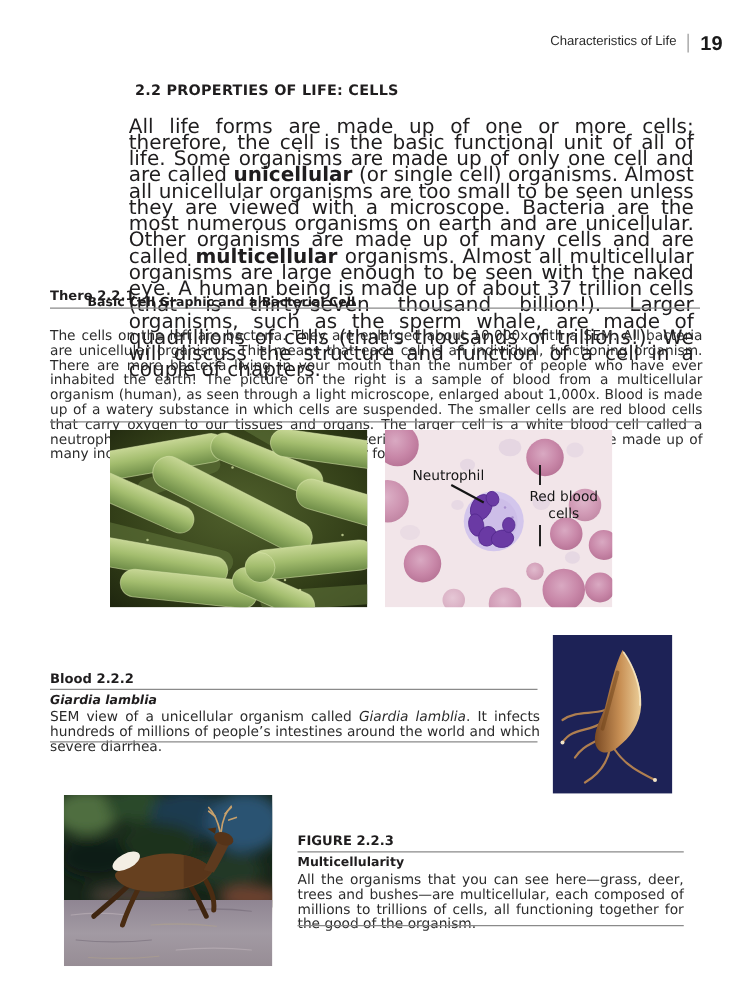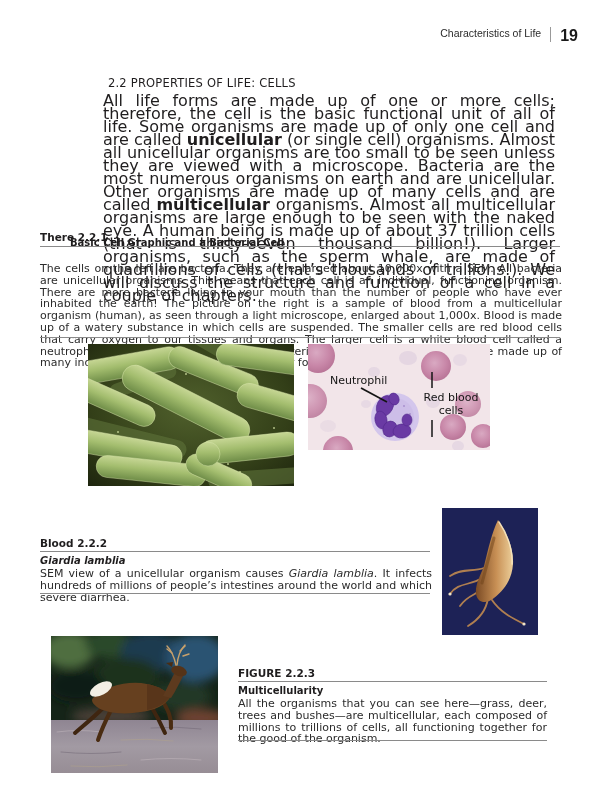--- a/index.html
+++ b/index.html
@@ -12,22 +12,22 @@
 
   .running-header {
     position:absolute; top:27px; right:22px;
     display:flex; align-items:flex-start; gap:9px;
     font-family:"Liberation Sans", sans-serif; font-size:10.5px; color:#2b2b2b;
   }
   .hdiv { width:1px; height:15px; background:#999; }
   .pagenum { font-weight:bold; font-size:16px; color:#1a1a1a; }
 
   .sec-title {
-    position:absolute; left:108px; top:76px;
-    font-size:11.5px; font-weight:normal; letter-spacing:.2px; color:#1f1d1e;
+    position:absolute; left:108px; top:65px;
+    font-size:11.5px; font-weight:bold; letter-spacing:.2px; color:#1f1d1e;
   }
   .intro {
     position:absolute; left:103px; top:94px; width:452px;
     font-size:16px; line-height:13px; text-align:justify; color:#1f1d1e;
   }
   .intro b { font-weight:bold; }
 
   .fig-label { position:absolute; font-size:10.5px; font-weight:bold; color:#1f1d1e; }
   .rule { position:absolute; height:1px; background:#8a8a8a; }
   .fig-title { position:absolute; font-size:10px; font-weight:bold; color:#1f1d1e; }
@@ -107,21 +107,21 @@
         <rect x="78" y="16" width="95" height="22" rx="11" transform="rotate(22 125 27)"></rect>
         <rect x="128" y="4" width="90" height="22" rx="11" transform="rotate(8 173 15)"></rect>
         <rect x="148" y="47" width="80" height="24" rx="12" transform="rotate(16 188 59)"></rect>
         <rect x="112" y="92" width="100" height="24" rx="12" transform="rotate(-6 162 104)"></rect>
         <rect x="96" y="120" width="70" height="21" rx="10.5" transform="rotate(24 131 130)"></rect>
         <circle cx="120" cy="110" r="12"></circle>
       </g>
     </svg>
   </div>
 
-  <div class="img-frame" style="left:308px; top:344px; width:182px; height:106px;">
+  <div class="img-frame" style="left:308px; top:344px; width:182px; height:142px;">
     <svg viewBox="0 0 182 142" width="182" height="142">
       <defs>
         <radialGradient id="rbc" cx="45%" cy="40%" r="70%">
           <stop offset="0" stop-color="#d9a9c2"></stop>
           <stop offset="0.55" stop-color="#c887a8"></stop>
           <stop offset="1" stop-color="#b26d90"></stop>
         </radialGradient>
       </defs>
       <rect width="182" height="142" fill="#f2e5e9"></rect>
       <g fill="#d8c7dc">
@@ -173,21 +173,21 @@
         <text class="blood-label" x="143" y="70" text-anchor="middle">cells</text>
         <line x1="124" y1="28" x2="124" y2="44" stroke="#141414" stroke-width="1.5"></line>
         <line x1="124" y1="76" x2="124" y2="93" stroke="#141414" stroke-width="1.5"></line>
       </g>
     </svg>
   </div>
 
   <div class="fig-label" style="left:40px; top:537px;">Blood 2.2.2</div>
   <div class="rule" style="left:40px; top:551px; width:390px;"></div>
   <div class="fig-title ital" style="left:40px; top:555px;">Giardia lamblia</div>
-  <div class="fig-caption" style="left:40px; top:568px; width:392px;"><span>SEM view of a unicellular organism causes </span><i>Giardia lamblia</i><span>. It infects hundreds of millions of people’s intestines around the world and which severe diarrhea.</span></div>
+  <div class="fig-caption" style="left:40px; top:568px; width:392px;"><span>SEM view of a unicellular organism called </span><i>Giardia lamblia</i><span>. It infects hundreds of millions of people’s intestines around the world and which severe diarrhea.</span></div>
   <div class="rule" style="left:40px; top:593px; width:390px;"></div>
 
   <div class="img-frame" style="left:442px; top:508px; width:96px; height:127px;">
     <svg viewBox="0 0 96 127" width="96" height="127">
       <defs>
         <linearGradient id="giab" x1="0" y1="0" x2="1" y2="0">
           <stop offset="0" stop-color="#7a4a24"></stop>
           <stop offset="0.55" stop-color="#c89055"></stop>
           <stop offset="1" stop-color="#eccf9a"></stop>
         </linearGradient>

